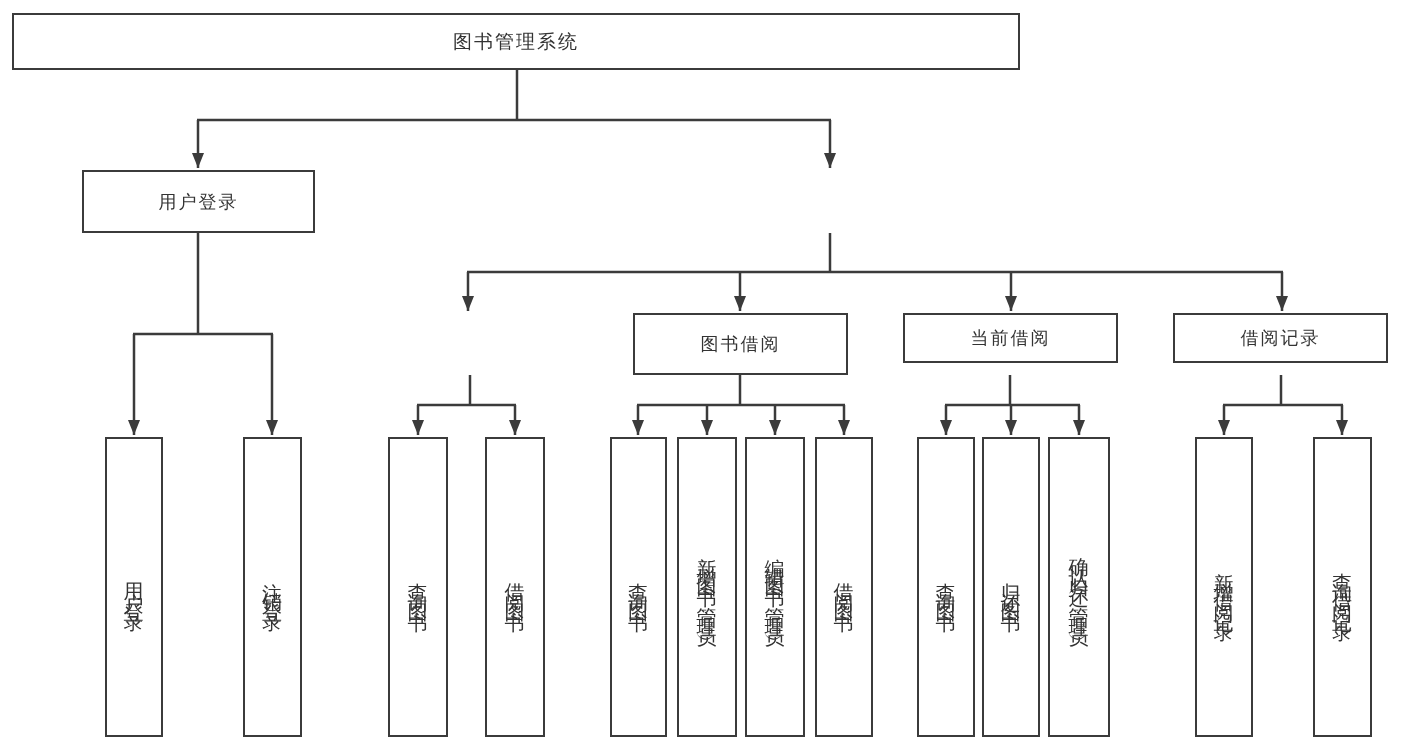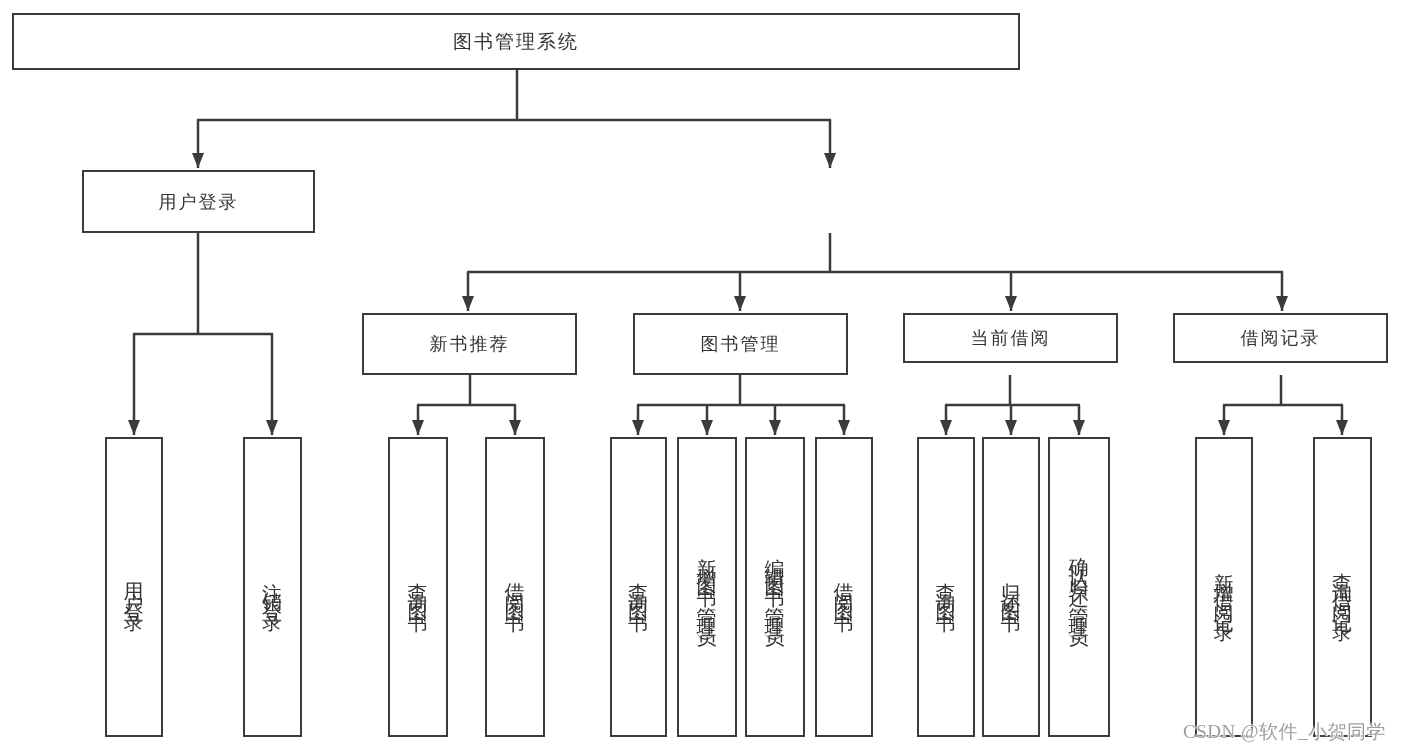--- a/index.html
+++ b/index.html
@@ -77,22 +77,21 @@
       <path d="M1223,405 H1343"></path>
       <path d="M1224,405 V435" marker-end="url(#arw)"></path>
       <path d="M1342,405 V435" marker-end="url(#arw)"></path>
     </g>
   </svg>
 
   <div class="box h root" style="left:12px;top:13px;width:1008px;height:57px">图书管理系统</div>
 
   <div class="box h" style="left:82px;top:170px;width:233px;height:63px">用户登录</div>
 
-  <div class="box h" style="left:362px;top:313px;width:215px;height:62px">新书推荐</div>
-  <div class="box h" style="left:633px;top:313px;width:215px;height:62px">图书管理</div>
+  <div class="box h" style="left:633px;top:313px;width:215px;height:62px">图书借阅</div>
   <div class="box h" style="left:903px;top:313px;width:215px;height:50px">当前借阅</div>
   <div class="box h" style="left:1173px;top:313px;width:215px;height:50px">借阅记录</div>
 
   <div class="box v" style="left:105px;top:437px;width:58px;height:300px">用户登录</div>
   <div class="box v" style="left:243px;top:437px;width:59px;height:300px">注销登录</div>
 
   <div class="box v" style="left:388px;top:437px;width:60px;height:300px">查询图书</div>
   <div class="box v" style="left:485px;top:437px;width:60px;height:300px">借阅图书</div>
 
   <div class="box v" style="left:610px;top:437px;width:57px;height:300px">查询图书</div>
@@ -100,15 +99,14 @@
   <div class="box v" style="left:745px;top:437px;width:60px;height:300px">编辑图书（管理员）</div>
   <div class="box v" style="left:815px;top:437px;width:58px;height:300px">借阅图书</div>
 
   <div class="box v" style="left:917px;top:437px;width:58px;height:300px">查询图书</div>
   <div class="box v" style="left:982px;top:437px;width:58px;height:300px">归还图书</div>
   <div class="box v" style="left:1048px;top:437px;width:62px;height:300px">确认归还（管理员）</div>
 
   <div class="box v" style="left:1195px;top:437px;width:58px;height:300px">新增借阅记录</div>
   <div class="box v" style="left:1313px;top:437px;width:59px;height:300px">查询借阅记录</div>
 
-  <div id="watermark">CSDN @软件_小贺同学</div>
 
 </div>
 
 </body></html>

